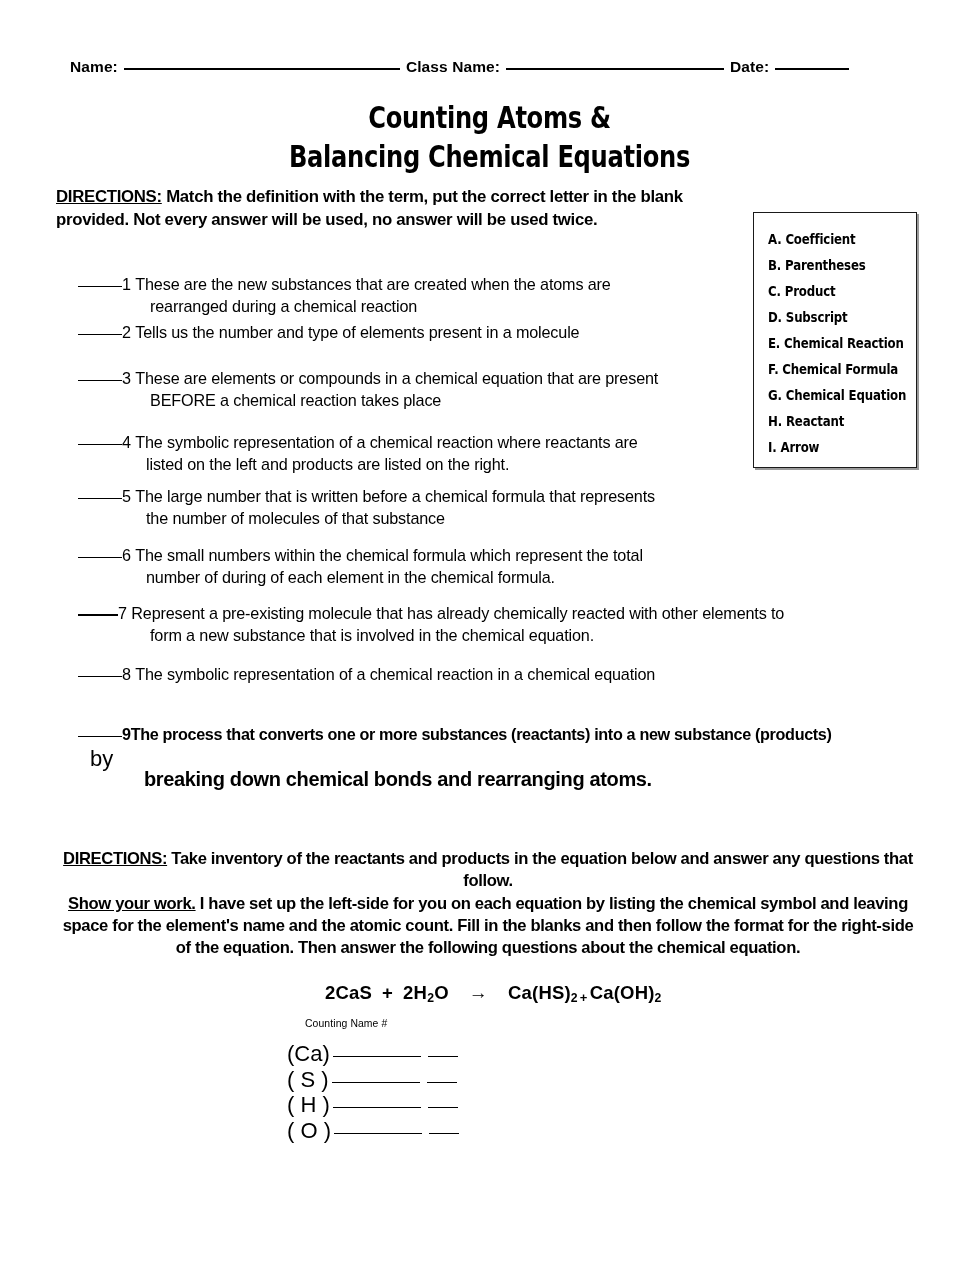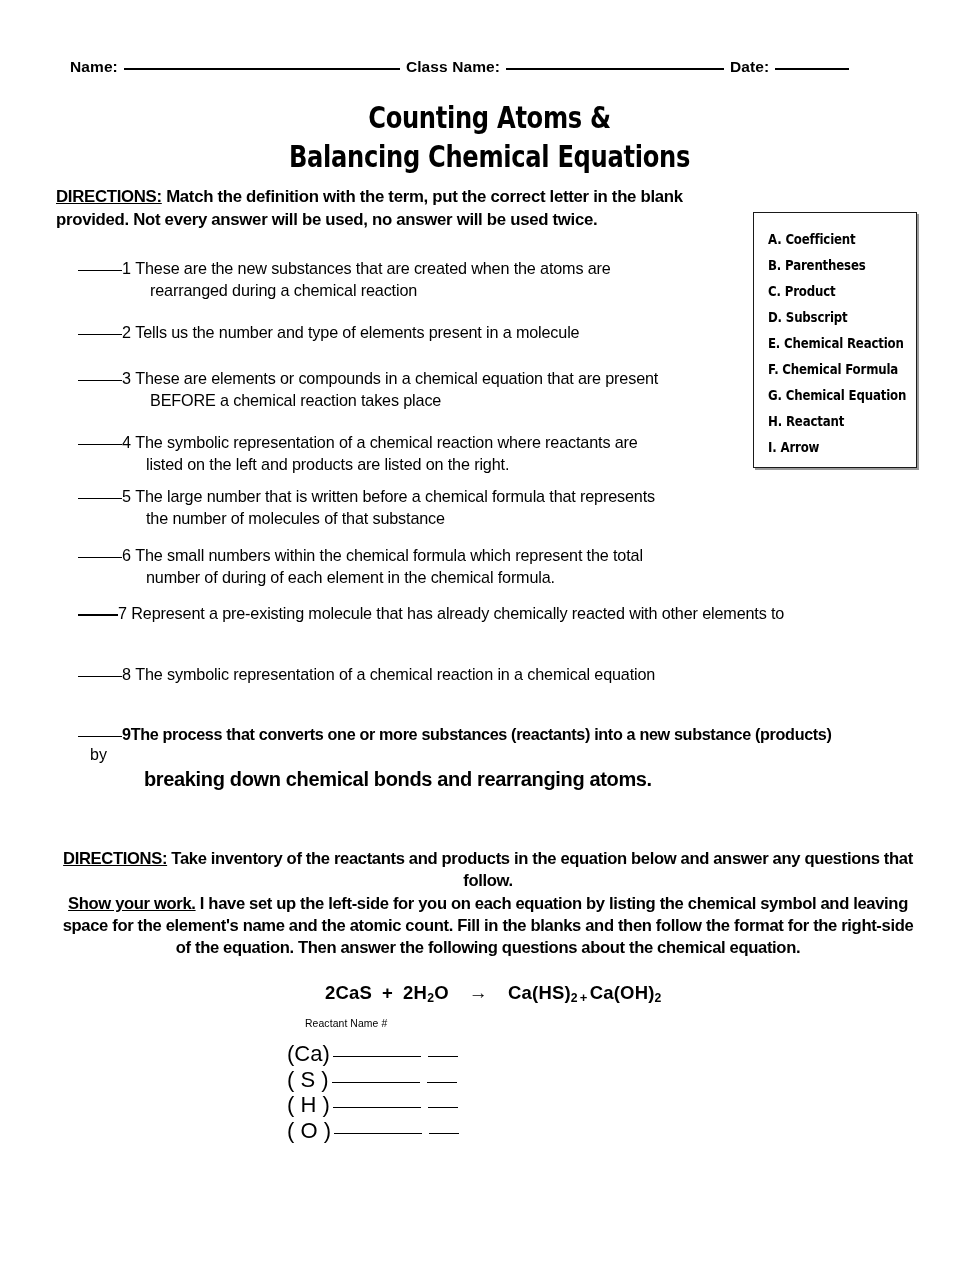--- a/index.html
+++ b/index.html
@@ -122,21 +122,21 @@
     padding-left: 66px;
   }
   .q-line2.ind-a { padding-left: 72px; }
   .q-line2.ind-b { padding-left: 68px; }
 
   
   .q9-by {
     position: absolute;
     left: 12px;
     top: 22px;
-    font-size: 16px;
+    font-size: 22px;
   }
   .q9-cont {
     position: absolute;
     left: 66px;
     top: 44px;
     font-size: 20px;
     letter-spacing: -0.15px;
   }
   .q9-head { font-weight: bold; letter-spacing: -0.35px; }
 
@@ -241,21 +241,21 @@
   <div class="answer-item">D. Subscript</div>
   <div class="answer-item">E. Chemical Reaction</div>
   <div class="answer-item">F. Chemical Formula</div>
   <div class="answer-item">G. Chemical Equation</div>
   <div class="answer-item">H. Reactant</div>
   <div class="answer-item">I.  Arrow</div>
 </div>
 
 <div class="q-list">
 
-  <div class="q-item" style="top:0px;">
+  <div class="q-item" style="top:16px;">
     <span class="q-blank"></span><span class="q-num">1</span>
     <span class="q-text">These are the new substances that are created when the atoms are</span>
     <span class="q-text q-line2 ind-a">rearranged during a chemical reaction</span>
   </div>
 
   <div class="q-item" style="top:64px;">
     <span class="q-blank"></span><span class="q-num">2</span>
     <span class="q-text">Tells us the number and type of elements present in a molecule</span>
   </div>
 
@@ -279,20 +279,21 @@
 
   <div class="q-item" style="top:287px;">
     <span class="q-blank"></span><span class="q-num">6</span>
     <span class="q-text">The small numbers within the chemical formula which represent the total</span>
     <span class="q-text q-line2 ind-b">number of during of each element in the chemical formula.</span>
   </div>
 
   <div class="q-item" style="top:345px;">
     <span class="q-blank heavy"></span><span class="q-num">7</span>
     <span class="q-text">Represent a pre-existing molecule that has already chemically reacted with other elements to</span>
+    <span class="q-text q-line2 ind-a">form a new substance that is involved in the chemical equation.</span>
   </div>
 
   <div class="q-item" style="top:406px;">
     <span class="q-blank"></span><span class="q-num">8</span>
     <span class="q-text">The symbolic representation of a chemical reaction in a chemical equation</span>
   </div>
 
   <div class="q-item" style="top:466px; height:90px;">
     <span class="q-blank"></span><span class="q-num q9-head">9</span><span class="q-text q9-head">The process that converts one or more substances (reactants) into a new substance (products)</span>
     <span class="q9-by">by</span>
@@ -304,21 +305,21 @@
 <div class="dirs-2">
   <span class="und">DIRECTIONS:</span><span> Take inventory of the reactants and products in the equation below and answer any questions that follow.</span><br>
   <span class="und">Show your work.</span><span> I have set up the left-side for you on each equation by listing the chemical symbol and leaving space for the element's name and the atomic count. Fill in the blanks and then follow the format for the right-side of the equation.  Then answer the following questions about the chemical equation.</span>
 </div>
 
 <div class="equation">
   <span>2</span><span>CaS</span><span class="eq-sp"></span><span>+</span><span class="eq-sp"></span><span>2</span><span>H</span><sub>2</sub><span>O</span><span class="eq-sp"></span><span class="eq-sp"></span><span class="eq-arrow">→</span><span class="eq-sp"></span><span class="eq-sp"></span><span>Ca(HS)</span><sub>2</sub><span class="eq-plus-small">+</span><span>Ca(OH)</span><sub>2</sub>
 </div>
 
 <div class="inventory">
-  <div class="inv-head">Reactant Name  #</div>
+  <div class="inv-head">Counting Name  #</div>
   <div class="inv-rows">
     <div class="inv-row">
       <span class="inv-sym">(Ca)</span><span class="inv-blank-long"></span><span class="inv-blank-short"></span>
     </div>
     <div class="inv-row">
       <span class="inv-sym">( S )</span><span class="inv-blank-long"></span><span class="inv-blank-short"></span>
     </div>
     <div class="inv-row">
       <span class="inv-sym">( H )</span><span class="inv-blank-long"></span><span class="inv-blank-short"></span>
     </div>

